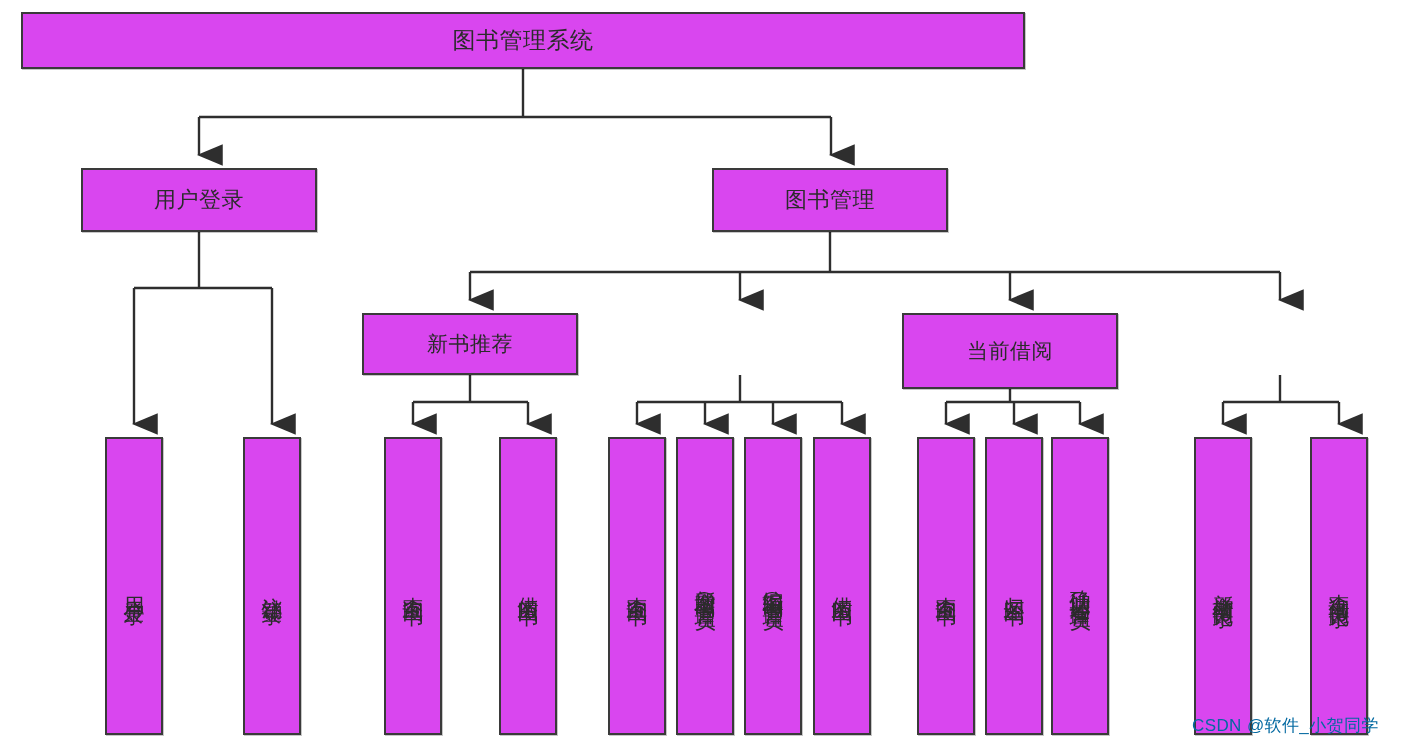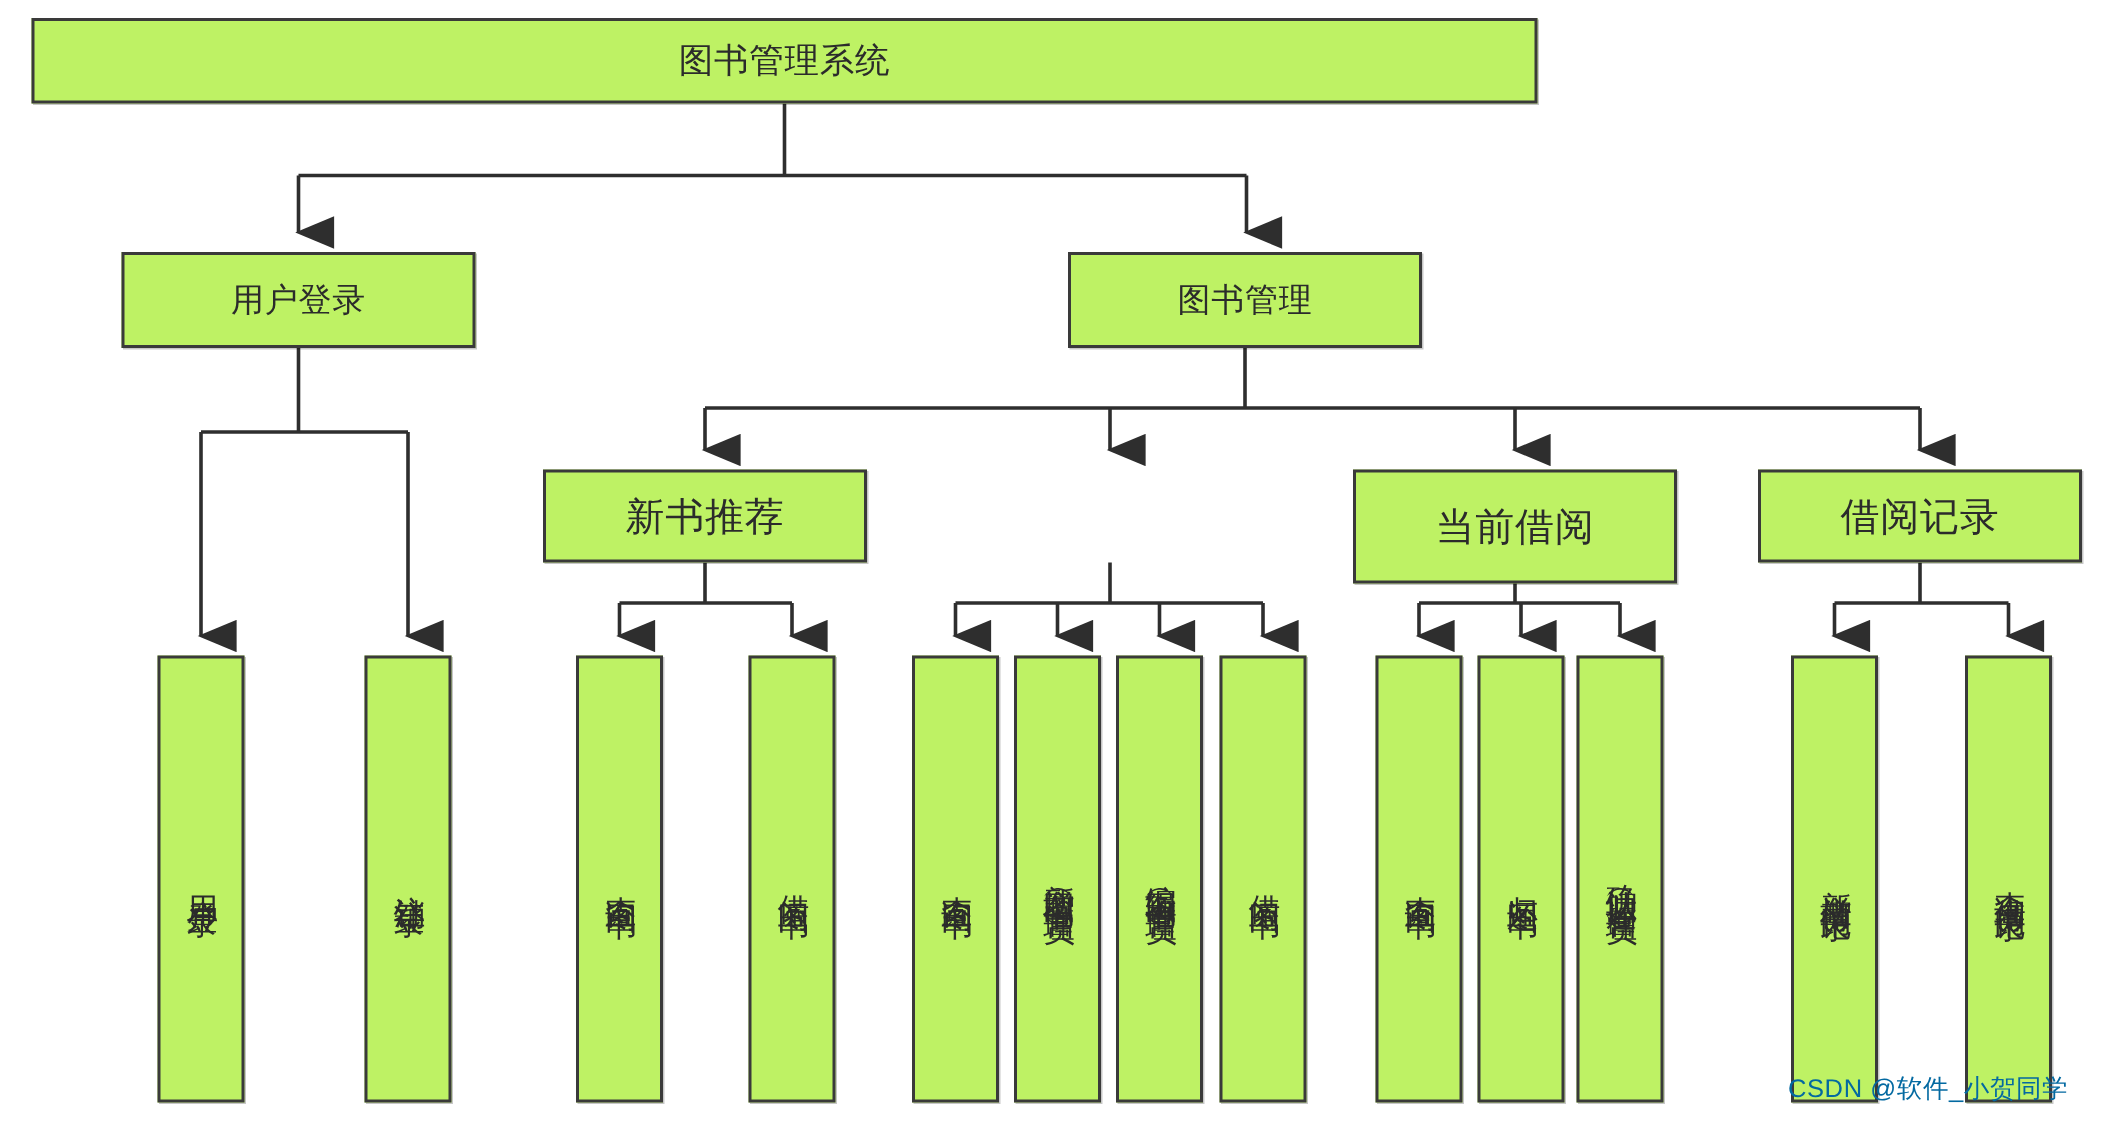--- a/index.html
+++ b/index.html
@@ -22,34 +22,34 @@
     left: 0;
     top: 0;
     width: 1405px;
     height: 747px;
     pointer-events: none;
   }
   .node {
     position: absolute;
     box-sizing: border-box;
     border: 2px solid #3a3a3a;
-    background: #bef264;
+    background: #d946ef;
     display: flex;
     align-items: center;
     justify-content: center;
     color: #2b2b2b;
     box-shadow: 1px 1px 0 rgba(0,0,0,0.22);
   }
   .node .label {
     letter-spacing: 0.5px;
     white-space: nowrap;
   }
   .node-root .label { font-size: 23px; }
   .node-l1 .label  { font-size: 22px; }
-  .node-l2 .label  { font-size: 26px; }
+  .node-l2 .label  { font-size: 21px; }
 
   .node-leaf {
     border-width: 2px;
   }
   .node-leaf .label {
     writing-mode: vertical-rl;
     text-orientation: upright;
     font-size: 21px;
     line-height: 1.05;
     letter-spacing: 3px;
@@ -129,23 +129,20 @@
   <div class="node node-l1" style="left:712px; top:168px; width:236px; height:64px;">
     <span class="label">图书管理</span>
   </div>
 
   <div class="node node-l2" style="left:362px; top:313px; width:216px; height:62px;">
     <span class="label">新书推荐</span>
   </div>
   <div class="node node-l2" style="left:902px; top:313px; width:216px; height:76px;">
     <span class="label">当前借阅</span>
   </div>
-  <div class="node node-l2" style="left:1172px; top:313px; width:216px; height:62px;">
-    <span class="label">借阅记录</span>
-  </div>
 
   <div class="node node-leaf" style="left:105px; top:437px; width:58px; height:298px;">
     <span class="label">用户登录</span>
   </div>
   <div class="node node-leaf" style="left:243px; top:437px; width:58px; height:298px;">
     <span class="label">注销登录</span>
   </div>
 
   <div class="node node-leaf" style="left:384px; top:437px; width:58px; height:298px;">
     <span class="label">查询图书</span>

